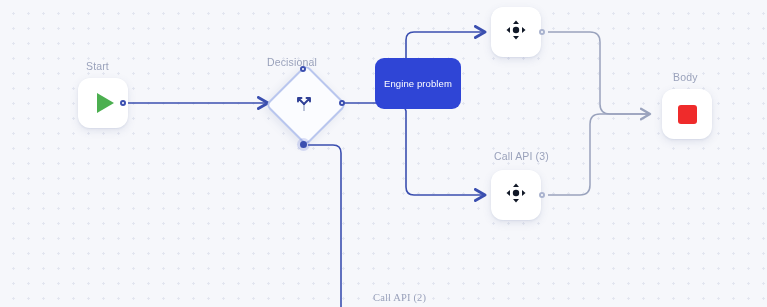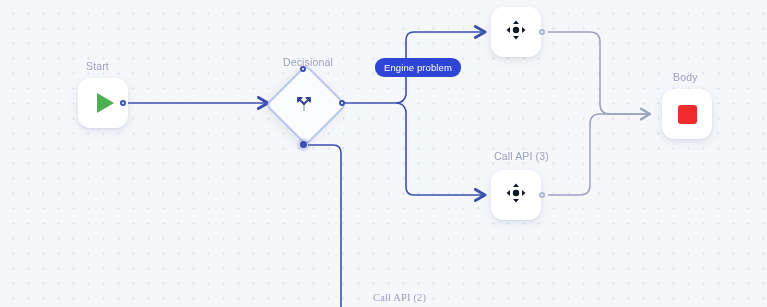--- a/index.html
+++ b/index.html
@@ -85,21 +85,21 @@
     box-shadow: 0 0 0 3px rgba(99, 120, 220, 0.22);
   }
   .port.tiny {
     width: 6px;
     height: 6px;
   }
   .pill {
     position: absolute;
     height: 17px;
     line-height: 17px;
-    padding: 1px 9px;
+    padding: 17px 9px;
     border-radius: 9px;
     font-size: 9.5px;
     color: #ffffff;
     white-space: nowrap;
     letter-spacing: 0.1px;
   }
   .pill.primary { background: #2f45d6; }
   .pill.muted { background: #9aa3bd; }
   .play-icon {
     width: 0;
@@ -145,21 +145,21 @@
 
     <path d="M548,195 L580,195 Q590,195 590,185 L590,124 Q590,114 600,114 L650,114" fill="none" stroke="#9aa3bd" stroke-width="1.5"></path>
   </svg>
 
   <div class="node-label" style="left:86px; top:60px;">Start</div>
   <div class="node" style="left:78px; top:78px;">
     <div class="play-icon"></div>
   </div>
   <div class="port blue tiny" style="left:120px; top:100px;"></div>
 
-  <div class="node-label" style="left:283px; top:56px;">Decisional</div>
+  <div class="node-label" style="left:267px; top:56px;">Decisional</div>
   <div class="diamond" style="left:277px; top:76px;"></div>
   <div class="diamond-icon" style="left:293px; top:92px;">
     <svg width="20" height="20" viewBox="0 0 20 20">
       <path d="M10,18 L10,11" stroke="#aab3cf" stroke-width="1.6" fill="none"></path>
       <path d="M10,11 L4,5 M4,5 L4,8.5 M4,5 L7.5,5" stroke="#2f3f96" stroke-width="1.9" fill="none" stroke-linecap="round" stroke-linejoin="round"></path>
       <path d="M10,11 L16,5 M16,5 L16,8.5 M16,5 L12.5,5" stroke="#2f3f96" stroke-width="1.9" fill="none" stroke-linecap="round" stroke-linejoin="round"></path>
     </svg>
   </div>
   <div class="port blue tiny" style="left:300px; top:66px;"></div>
   <div class="port blue tiny" style="left:339px; top:100px;"></div>

